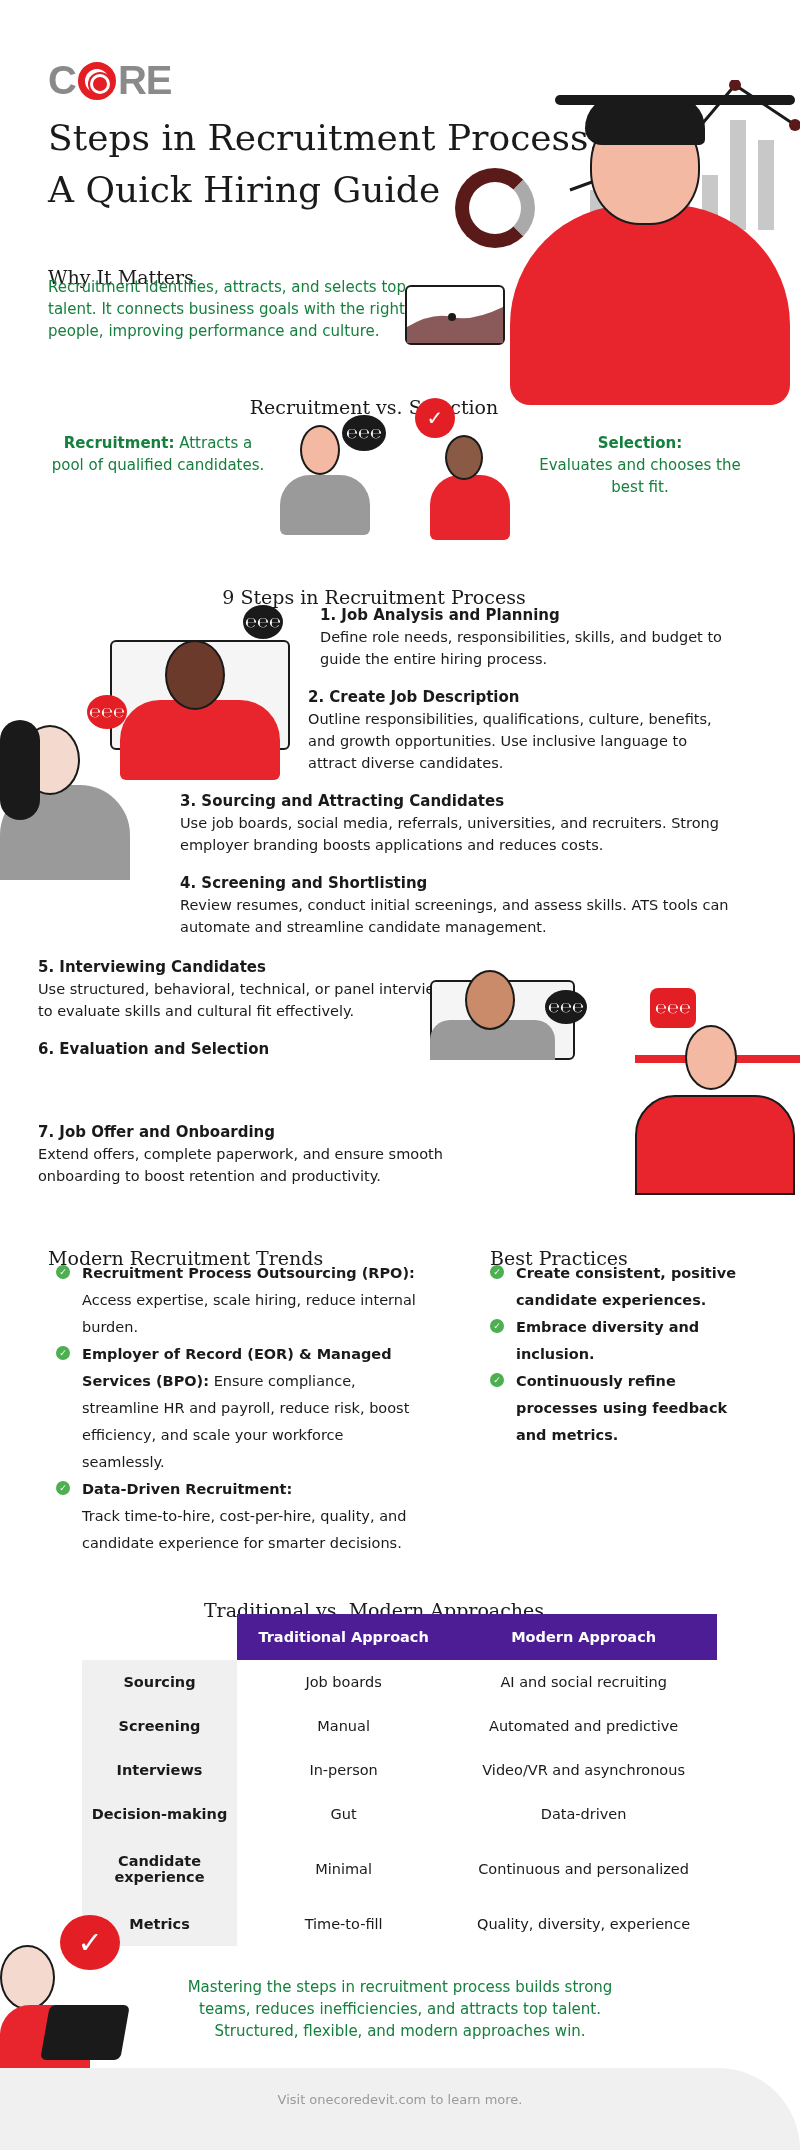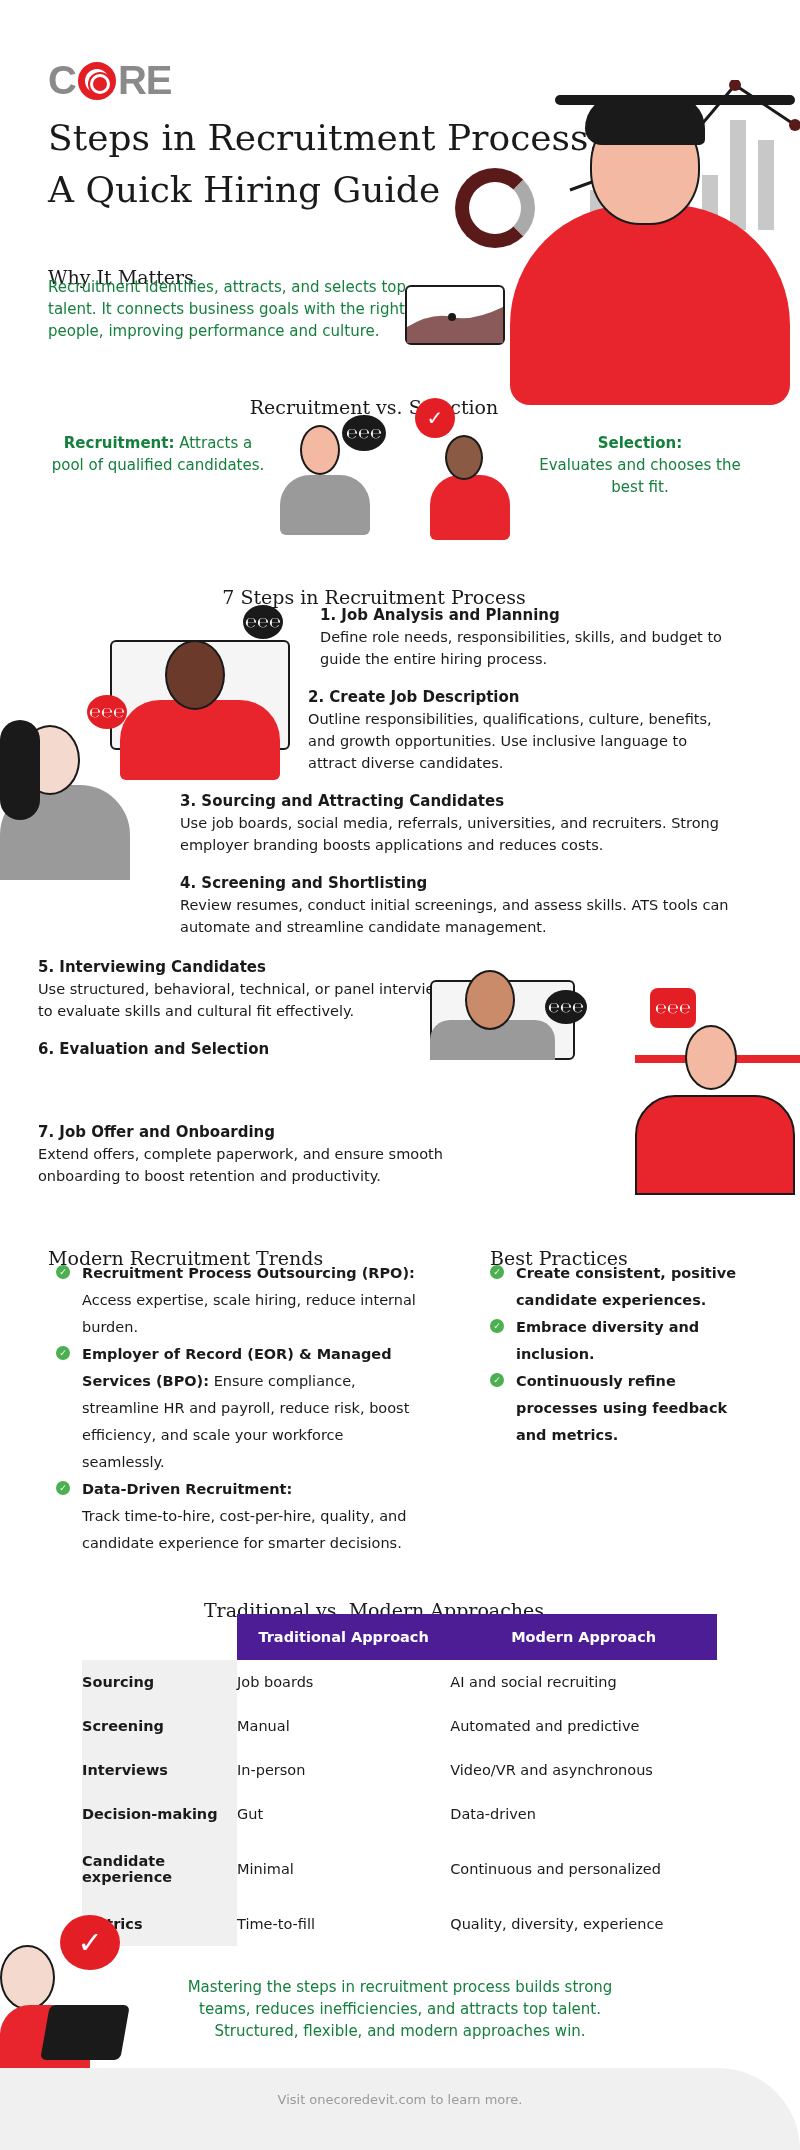--- a/index.html
+++ b/index.html
@@ -34,21 +34,21 @@
   .step-title { font-weight: bold; font-size: 15px; color: #1a1a1a; line-height: 22px; }
   .step-desc { font-size: 14.5px; line-height: 22px; color: #1a1a1a; }
 
   
   .check { display: inline-flex; width: 14px; height: 14px; border-radius: 50%; background: #4caf50; color: #fff; font-size: 9px; align-items: center; justify-content: center; flex-shrink: 0; margin-top: 5px; }
   .li { display: flex; gap: 12px; font-size: 14.5px; line-height: 27px; }
 
   
   table { border-collapse: collapse; position: absolute; left: 82px; top: 1614px; width: 635px; font-size: 14.5px; }
   th.h { background: #4c1d95; color: #fff; font-weight: bold; height: 46px; }
-  td { text-align: left; height: 44px; }
+  td { text-align: center; height: 44px; }
   td.rl { background: #f0f0f0; font-weight: bold; width: 155px; }
   td.blank { background: transparent; }
 
   .footer-band { left: 0; top: 2068px; width: 800px; height: 82px; background: #f0f0f0; border-radius: 0 90px 0 0; }
 </style>
 </head>
 <body>
 
 <div class="abs logo">
   <span>C</span>
@@ -102,21 +102,21 @@
 </div>
 <div class="abs" style="left:280px; top:420px; width:240px; height:120px;">
   <div class="abs" style="left:0; top:55px; width:90px; height:60px; background:#9a9a9a; border-radius:30px 30px 6px 6px;"></div>
   <div class="abs" style="left:20px; top:5px; width:40px; height:50px; background:#f4b9a2; border-radius:50%; border:2px solid #1a1a1a;"></div>
   <div class="abs bubble" style="left:62px; top:-5px; width:44px; height:36px;">℮℮℮</div>
   <div class="abs bubble red" style="left:135px; top:-22px; width:40px; height:40px; font-size:20px;">✓</div>
   <div class="abs" style="left:150px; top:55px; width:80px; height:65px; background:#e8252d; border-radius:30px 30px 6px 6px;"></div>
   <div class="abs" style="left:165px; top:15px; width:38px; height:45px; background:#8a5a44; border-radius:50%; border:2px solid #1a1a1a;"></div>
 </div>
 
-<h2 class="abs h2 serif sec-title-center" style="top:552px;">7 Steps in Recruitment Process</h2>
+<h2 class="abs h2 serif sec-title-center" style="top:552px;">9 Steps in Recruitment Process</h2>
 
 <div class="abs" style="left:0; top:605px; width:300px; height:280px;">
   <div class="abs" style="left:110px; top:35px; width:180px; height:110px; border:2px solid #1a1a1a; border-radius:6px; background:#f5f5f5;"></div>
   <div class="abs" style="left:120px; top:95px; width:160px; height:80px; background:#e8252d; border-radius:40px 40px 6px 6px;"></div>
   <div class="abs" style="left:165px; top:35px; width:60px; height:70px; background:#6b3a2a; border-radius:50%; border:2px solid #1a1a1a;"></div>
   <div class="abs bubble" style="left:243px; top:0; width:40px; height:34px;">℮℮℮</div>
   <div class="abs bubble red" style="left:87px; top:90px; width:40px; height:34px;">℮℮℮</div>
   <div class="abs" style="left:0; top:180px; width:130px; height:95px; background:#9a9a9a; border-radius:50px 50px 0 0;"></div>
   <div class="abs" style="left:20px; top:120px; width:60px; height:70px; background:#f4d9ce; border-radius:50%; border:2px solid #1a1a1a;"></div>
   <div class="abs" style="left:0; top:115px; width:40px; height:100px; background:#1a1a1a; border-radius:20px;"></div>

